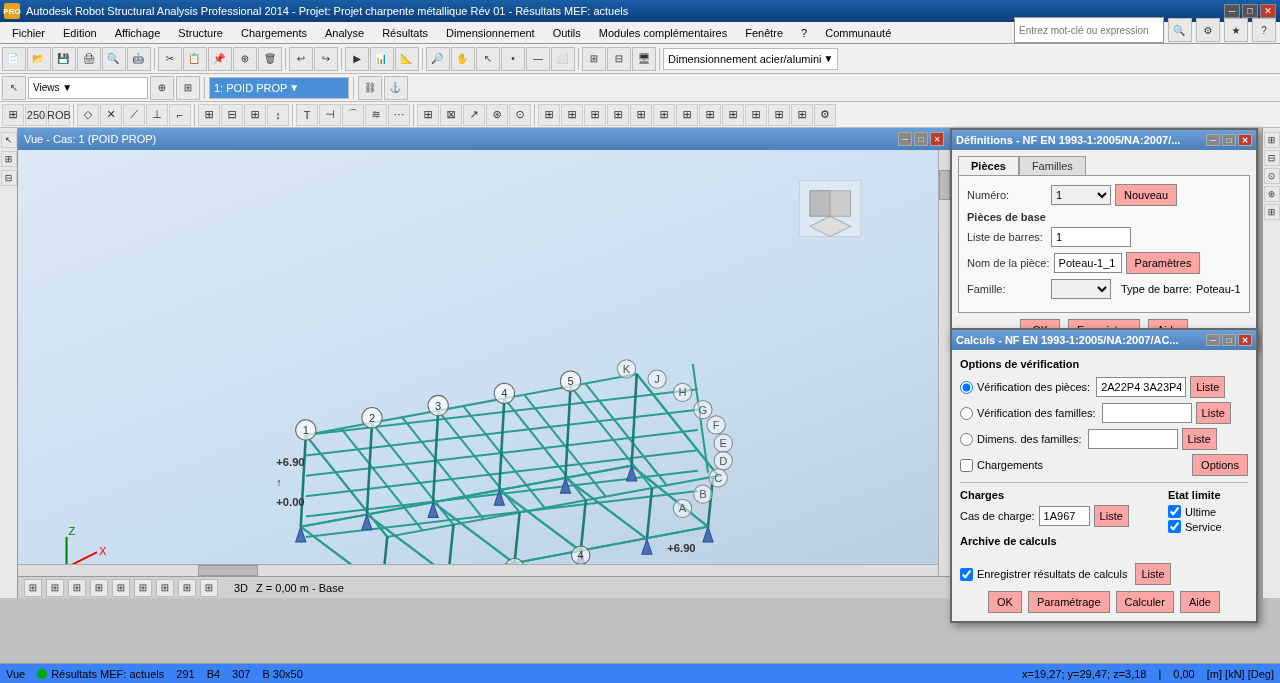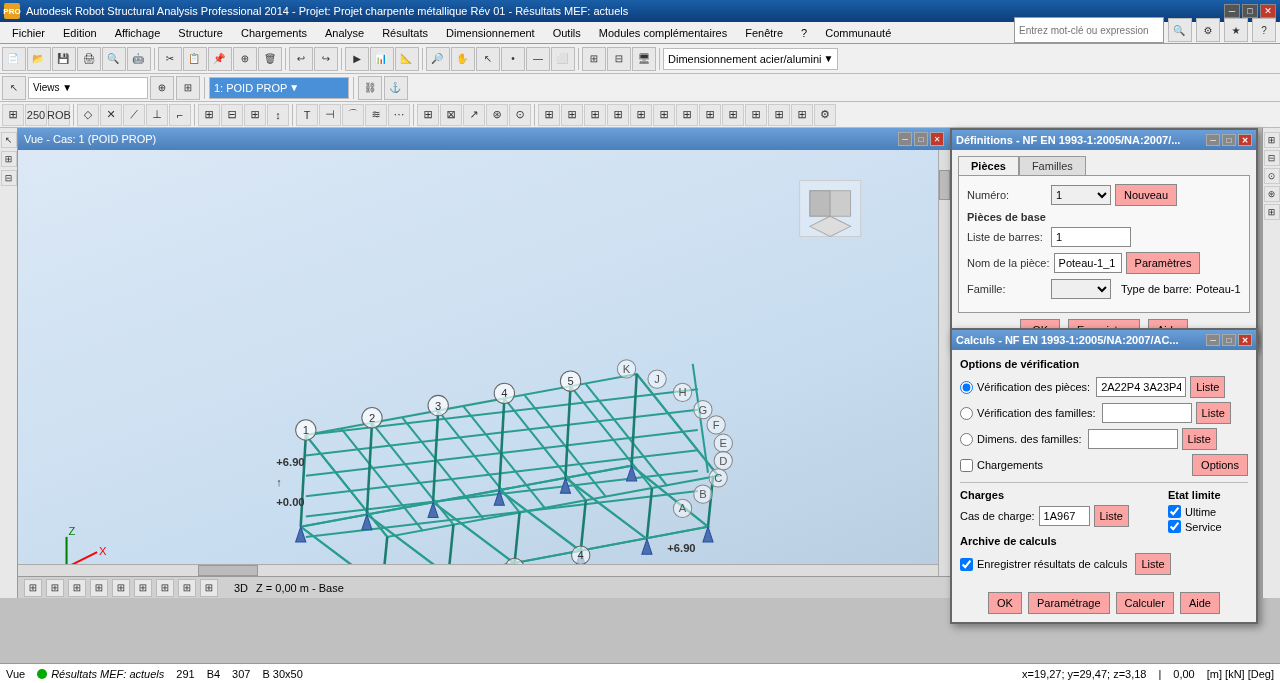--- a/index.html
+++ b/index.html
@@ -200,21 +200,21 @@
       font-size: 11px;
       height: 22px;
     }
 
     
     .radio-row { display: flex; align-items: center; gap: 4px; margin-bottom: 4px; }
     .check-row { display: flex; align-items: center; gap: 4px; margin-bottom: 2px; }
 
     
     .status-bar {
-      background: #ffffff;
+      background: #3b82f6;
       border-top: 1px solid #999;
       height: 20px;
       display: flex;
       align-items: center;
       padding: 0 6px;
       gap: 12px;
       font-size: 11px;
       position: absolute;
       bottom: 0;
       left: 0;
@@ -673,44 +673,44 @@
               <input type="checkbox" checked="" style="">
               <span>Ultime</span>
             </div>
             <div class="check-row">
               <input type="checkbox" checked="" style="">
               <span>Service</span>
             </div>
           </div>
         </div>
 
+        <div style="display:flex; align-items:center; gap:4px; margin-bottom:16px;">
+          <div style="font-weight:bold; font-size:11px; margin-right:4px;">Archive de calculs</div>
+        </div>
         <div style="display:flex; align-items:center; gap:4px; margin-bottom:6px;">
-          <div style="font-weight:bold; font-size:11px; margin-right:4px;">Archive de calculs</div>
-        </div>
-        <div style="display:flex; align-items:center; gap:4px; margin-bottom:17px;">
           <input type="checkbox" checked="" style="">
           <span>Enregistrer résultats de calculs</span>
           <button class="form-btn" style="padding:1px 5px; margin-left:4px;">Liste</button>
         </div>
 
         <div style="display:flex; justify-content:center; gap:6px; margin-top:4px;">
           <button class="form-btn">OK</button>
           <button class="form-btn">Paramétrage</button>
           <button class="form-btn">Calculer</button>
           <button class="form-btn">Aide</button>
         </div>
       </div>
     </div>
 
   </div>
 </div>
 
 <div class="status-bar">
   <span>Vue</span>
-  <span style="display:flex; align-items:center;font-style:italic;">
+  <span style="display:flex; align-items:center;">
     <span class="status-dot"></span>
     <span>Résultats MEF: actuels</span>
   </span>
   <span>291</span>
   <span>B4</span>
   <span>307</span>
   <span>B 30x50</span>
   <span style="flex:1;"></span>
   <span>x=19,27; y=29,47; z=3,18</span>
   <span>|</span>

